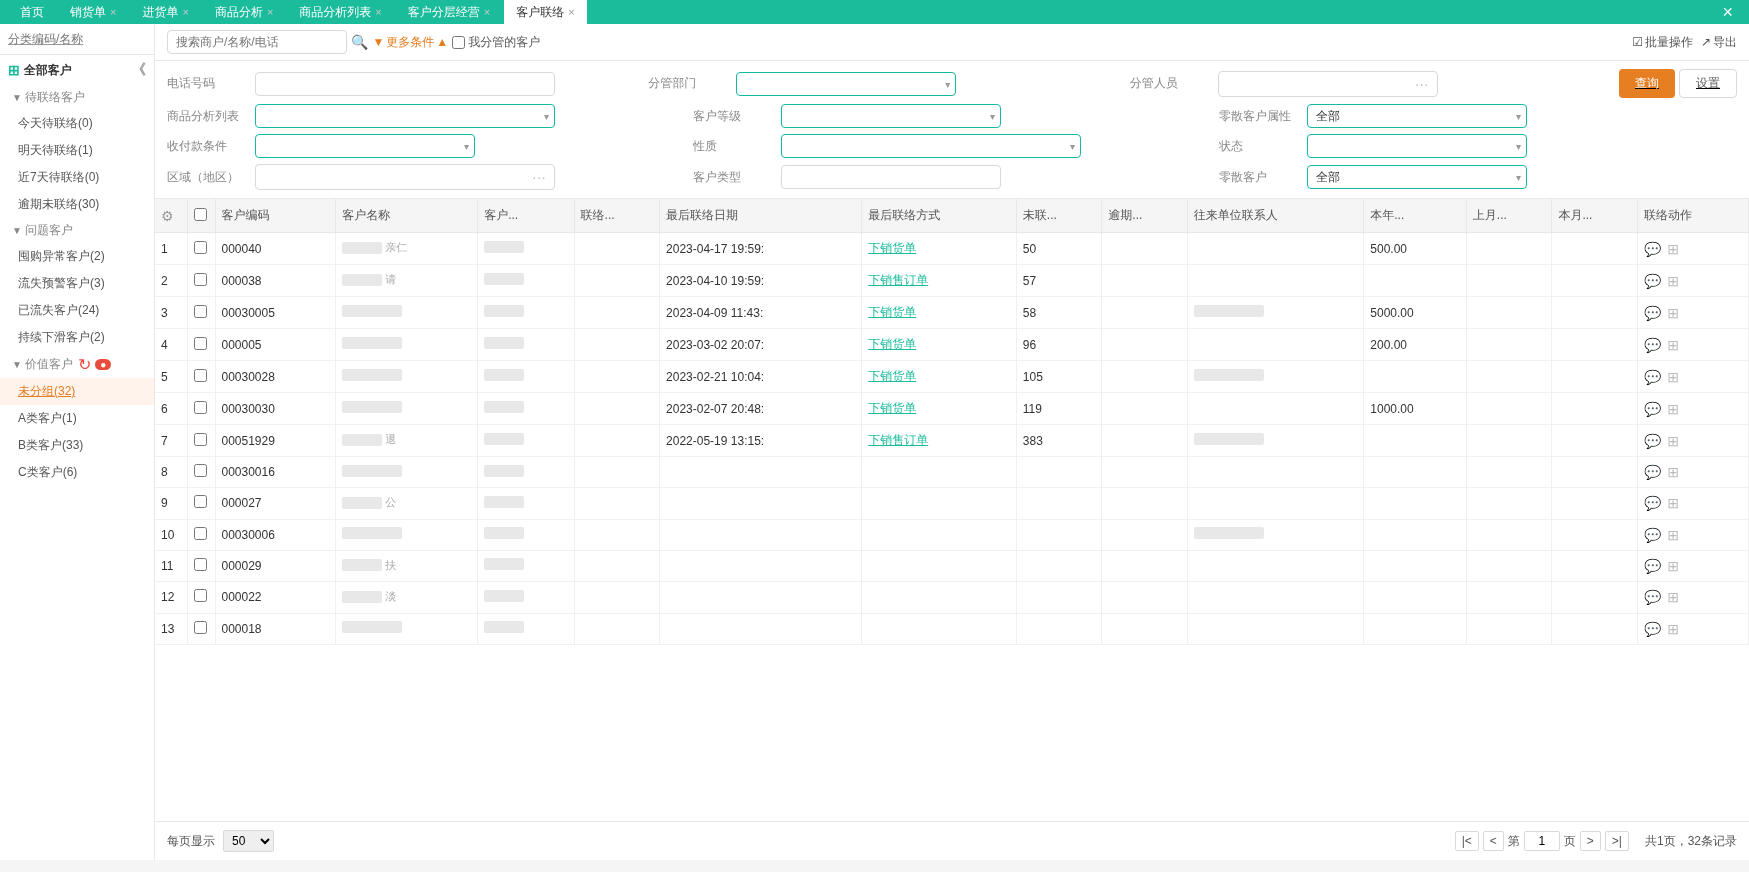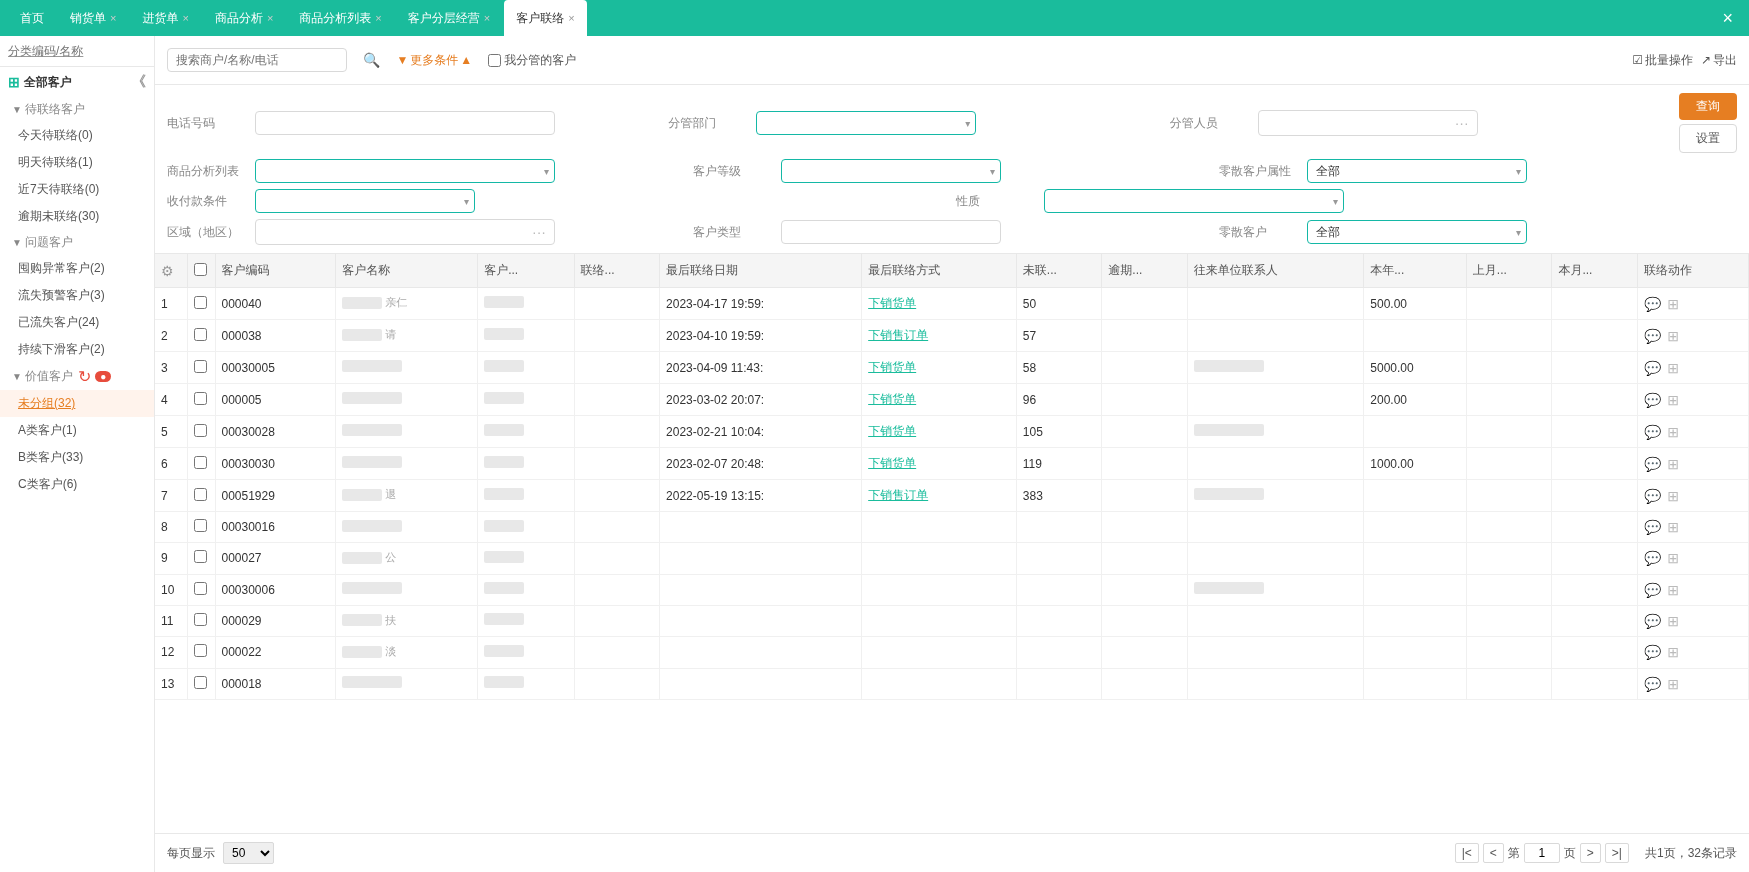--- a/index.html
+++ b/index.html
@@ -3,21 +3,21 @@
   <meta charset="utf-8">
   <style>
     * { box-sizing: border-box; margin: 0; padding: 0; font-family: 'Microsoft YaHei', Arial, sans-serif; font-size: 12px; }
     body { background: #f5f5f5; overflow: hidden; }
 
     
     .top-nav {
       background: #1abc9c;
       display: flex;
       align-items: center;
-      height: 36px;
+      height: 24px;
       padding: 0 8px;
       gap: 2px;
       position: relative;
     }
     .nav-tab {
       padding: 0 12px;
       height: 36px;
       display: flex;
       align-items: center;
       color: #fff;
@@ -118,25 +118,25 @@
     .content-area {
       flex: 1;
       display: flex;
       flex-direction: column;
       overflow: hidden;
     }
 
     
     .filter-bar {
       background: #fff;
-      padding: 12px 12px;
+      padding: 6px 12px;
       border-bottom: 1px solid #e8e8e8;
       display: flex;
       align-items: center;
-      gap: 16px;
+      gap: 4px;
     }
     .filter-search-input {
       border: 1px solid #d9d9d9;
       border-radius: 4px;
       padding: 4px 8px;
       width: 180px;
       outline: none;
       font-size: 12px;
     }
     .filter-icon-btn {
@@ -459,21 +459,21 @@
           <div class="filter-select-wrap">
             <select class="filter-select" style="width:220px;"></select>
           </div>
         </div>
         <div class="filter-section">
           <span class="filter-label">分管人员</span>
           <div style="border:1px solid #d9d9d9;border-radius:4px;padding:4px 8px;width:220px;display:flex;align-items:center;justify-content:flex-end;">
             <span class="filter-dots">···</span>
           </div>
         </div>
-        <div style="display:flex;flex-direction:column;gap:4px;margin-left:8px;">
+        <div style="display:flex;gap:4px;margin-left:8px;text-decoration:underline;">
           <button class="btn-query">查询</button>
           <button class="btn-reset">设置</button>
         </div>
       </div>
 
       <div class="filter-row">
         <div class="filter-section">
           <span class="filter-label">商品分析列表</span>
           <div class="filter-select-wrap">
             <select class="filter-select" style="width:300px;"></select>
@@ -497,20 +497,26 @@
         <div class="filter-section">
           <span class="filter-label">收付款条件</span>
           <div class="filter-select-wrap">
             <select class="filter-select" style="width:220px;"></select>
           </div>
         </div>
         <div class="filter-section">
           <span class="filter-label">性质</span>
           <div class="filter-select-wrap">
             <select class="filter-select" style="width:300px;"></select>
+          </div>
+        </div>
+        <div class="filter-section">
+          <span class="filter-label">状态</span>
+          <div class="filter-select-wrap">
+            <select class="filter-select" style="width:220px;"></select>
           </div>
         </div>
       </div>
 
       <div class="filter-row">
         <div class="filter-section">
           <span class="filter-label">区域（地区）</span>
           <div style="border:1px solid #d9d9d9;border-radius:4px;padding:4px 8px;width:300px;display:flex;align-items:center;justify-content:flex-end;">
             <span class="filter-dots">···</span>
           </div>

